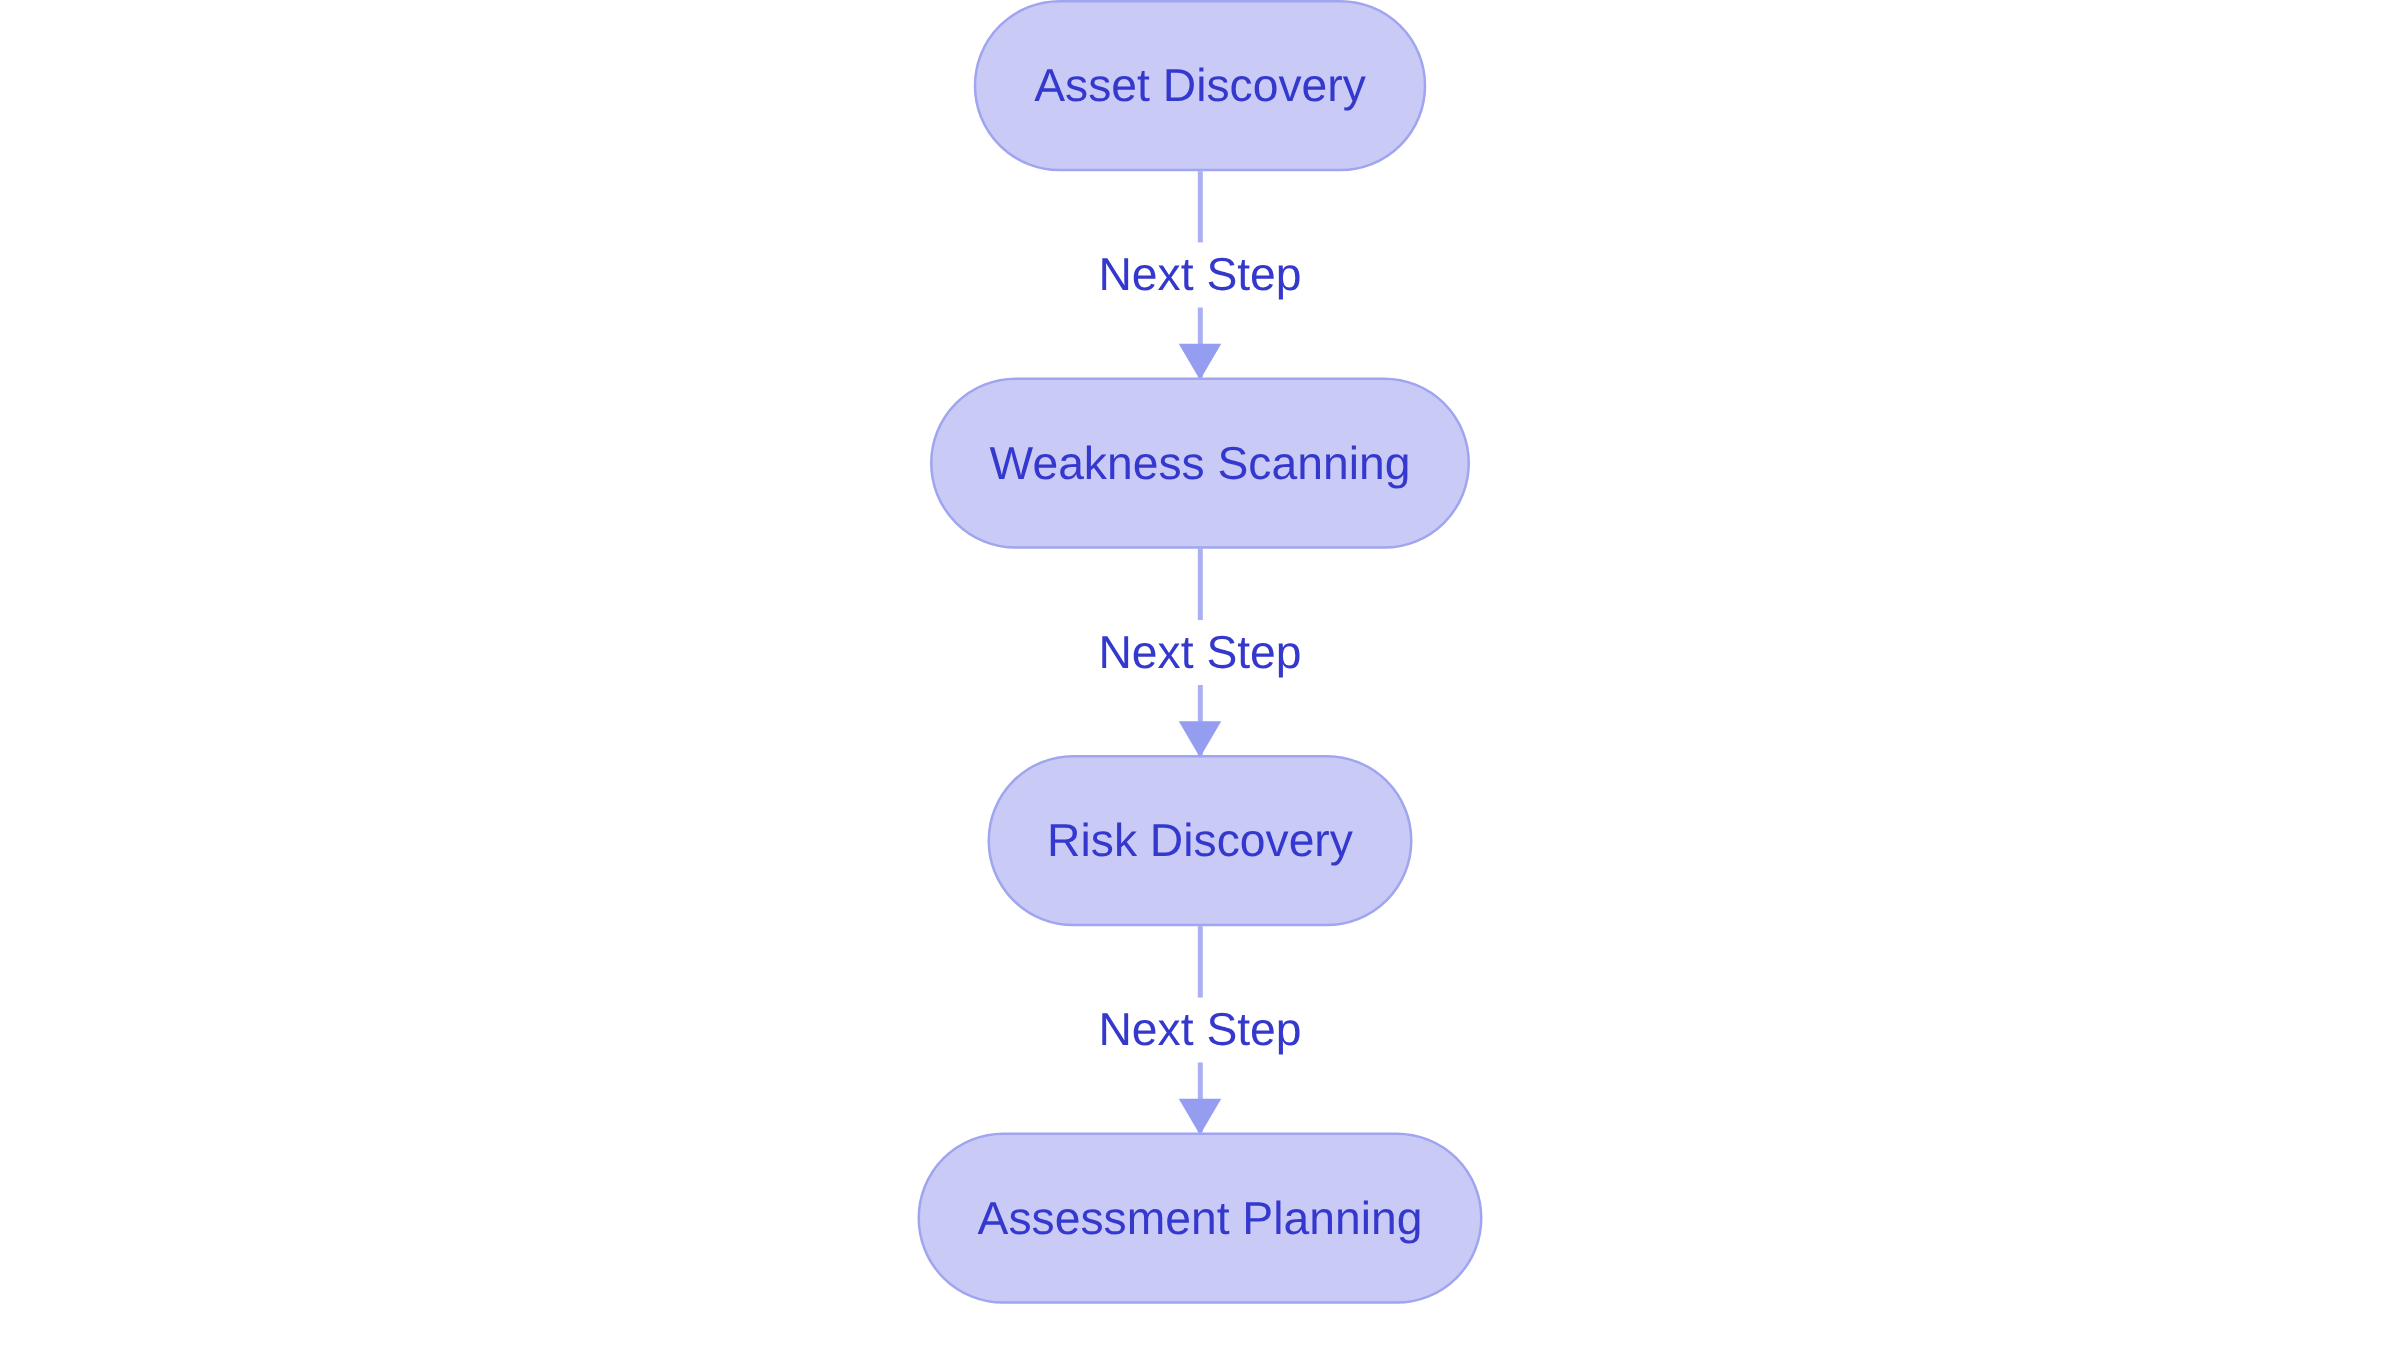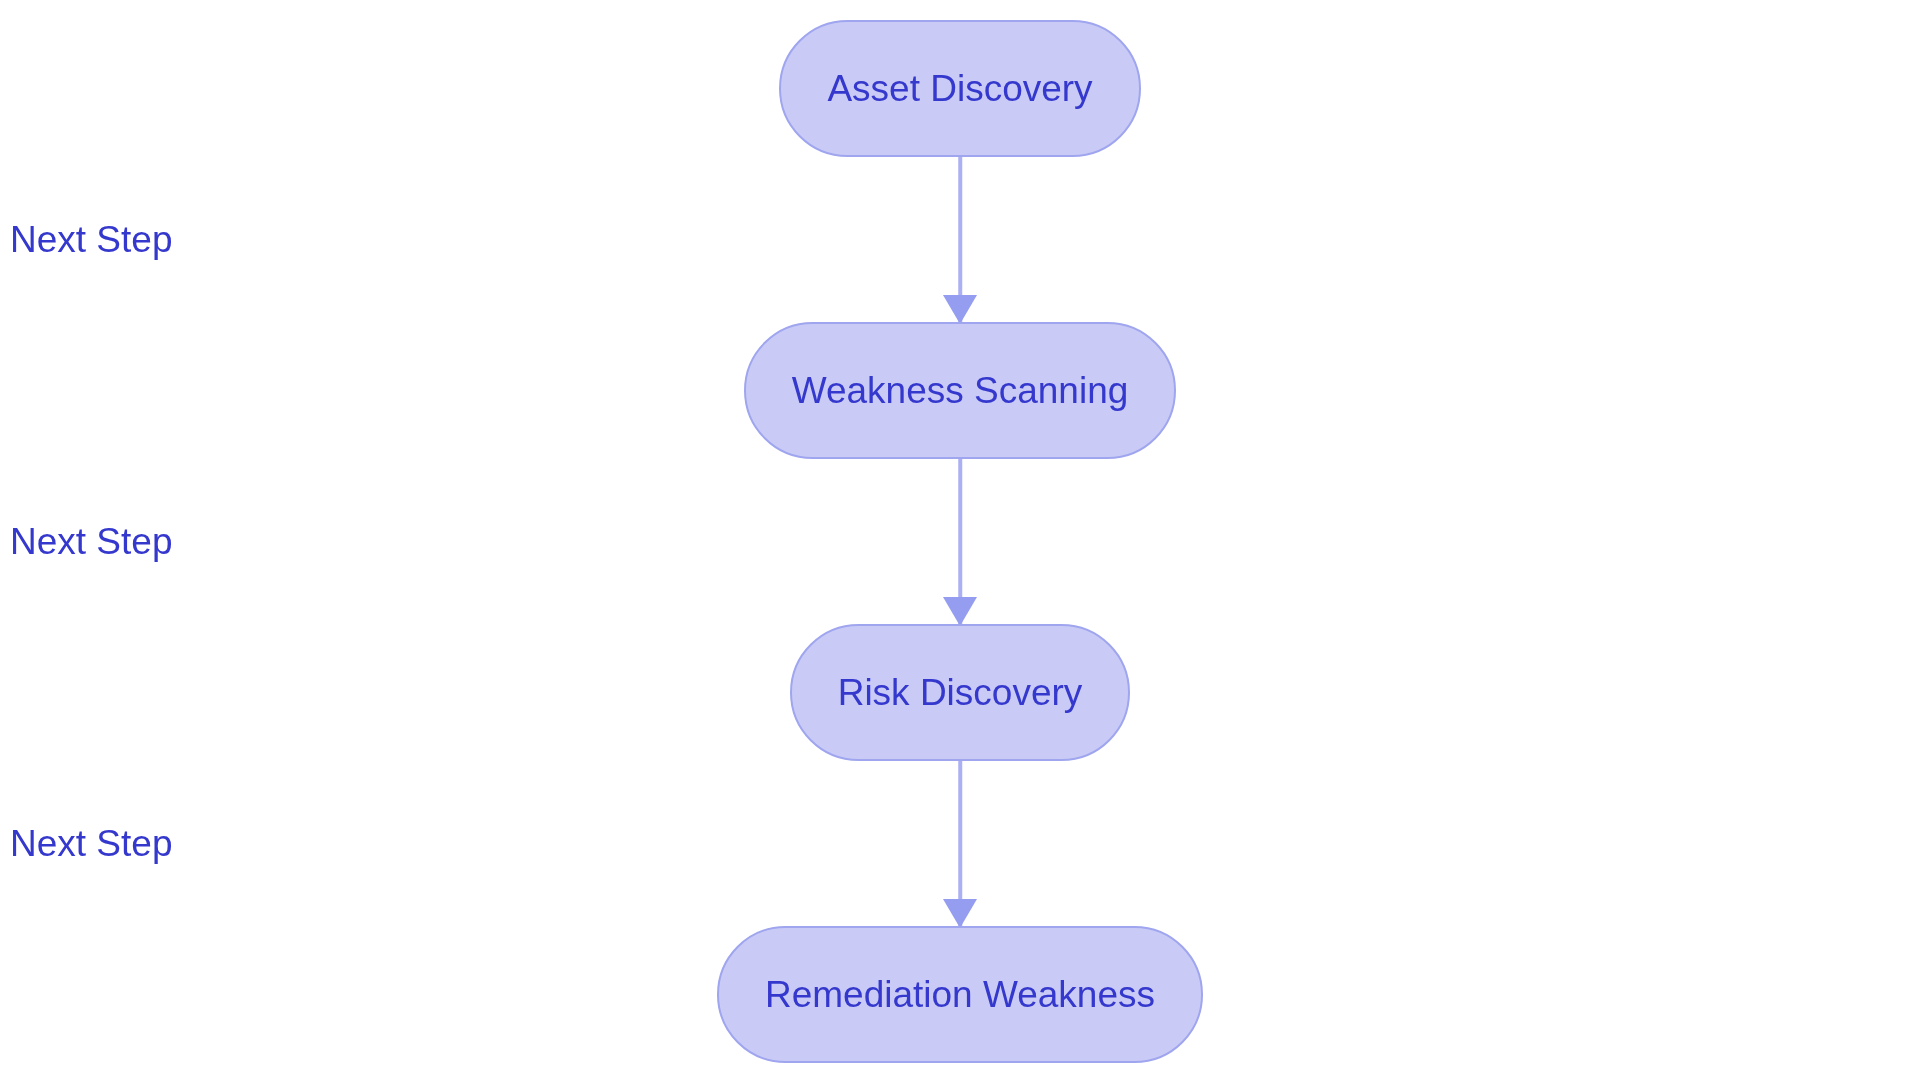--- a/index.html
+++ b/index.html
@@ -22,21 +22,20 @@
   .canvas {
     position: relative;
     width: 1920px;
     height: 1083px;
     background: var(--background);
   }
   .flow {
     display: flex;
     flex-direction: column;
     align-items: center;
-    padding-top: 20px;
   }
   .node {
     height: 137px;
     padding: 0 46px;
     display: flex;
     align-items: center;
     justify-content: center;
     background: var(--node-fill);
     border: 2px solid var(--node-border);
     border-radius: 68.5px;
@@ -44,21 +43,21 @@
     font-size: 37px;
     white-space: nowrap;
     z-index: 2;
   }
   .connector {
     position: relative;
     align-self: stretch;
     height: 165px;
     display: flex;
     align-items: center;
-    justify-content: flex-start;
+    justify-content: center;
   }
   .edge-line {
     position: absolute;
     left: 50%;
     top: 0;
     bottom: 0;
     width: 3.5px;
     transform: translateX(-50%);
     background: var(--edge-color);
   }
@@ -106,16 +105,16 @@
     </div>
 
     <div class="node">Risk Discovery</div>
 
     <div class="connector">
       <div class="edge-line"></div>
       <div class="edge-label">Next Step</div>
       <div class="arrowhead"></div>
     </div>
 
-    <div class="node">Remediation Weakness</div>
+    <div class="node">Assessment Planning</div>
 
   </div>
 </div>
 
 </body></html>

